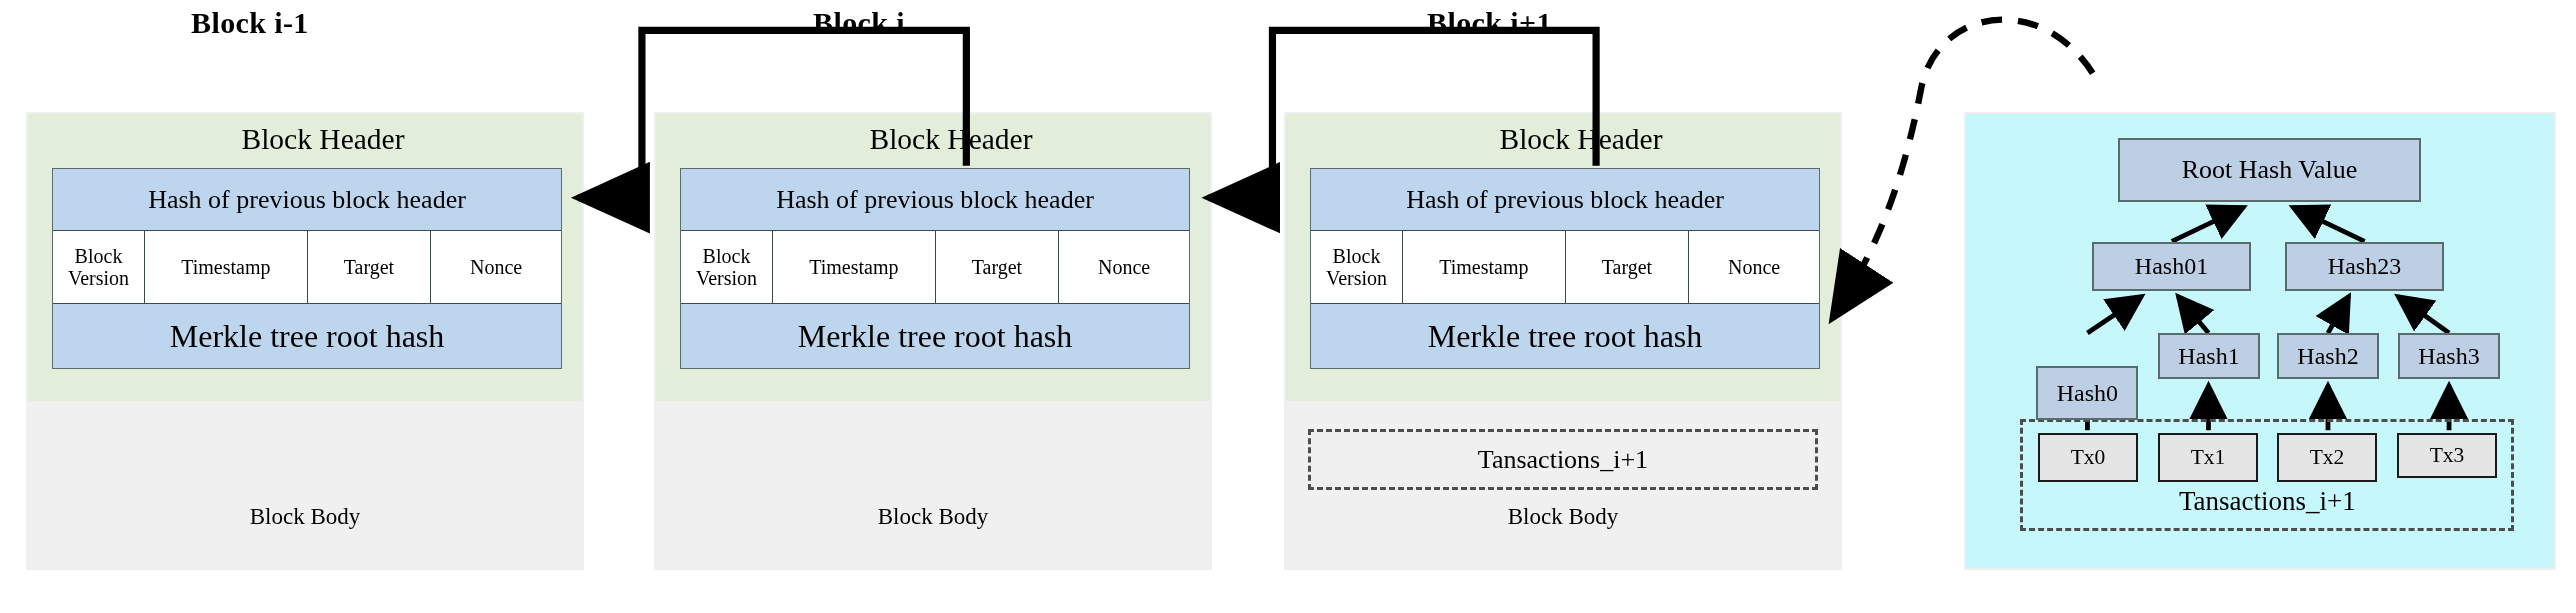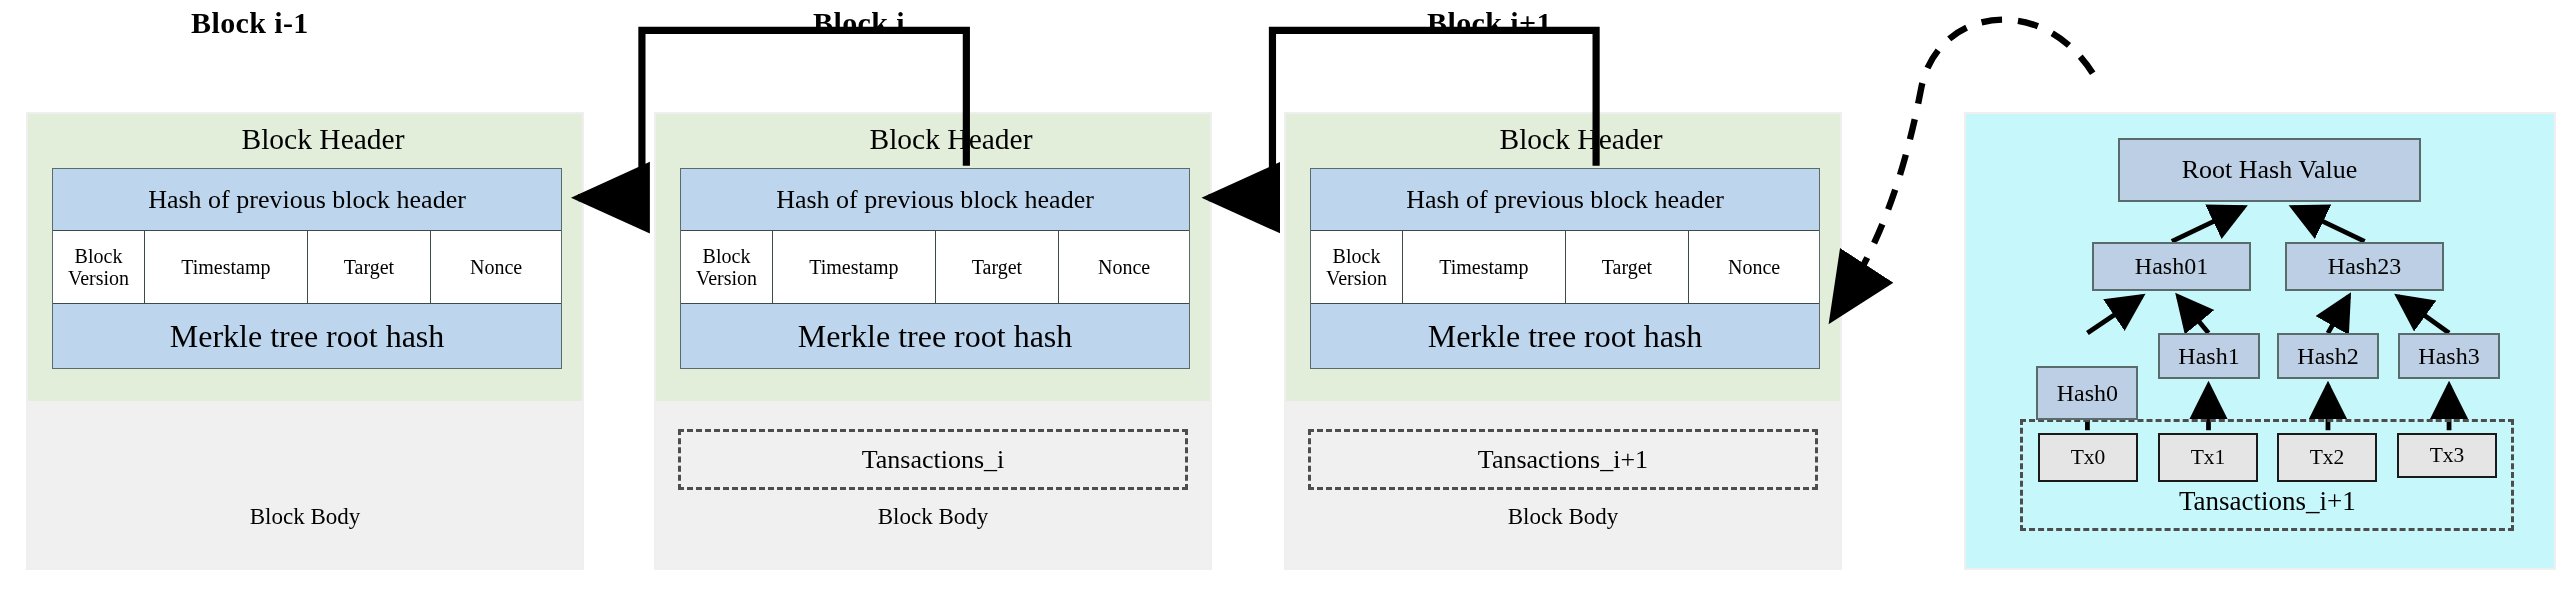--- a/index.html
+++ b/index.html
@@ -256,21 +256,20 @@
       <div class="row-fields">
         <div class="cell c-version">Block Version</div>
         <div class="cell c-timestamp">Timestamp</div>
         <div class="cell c-target">Target</div>
         <div class="cell c-nonce">Nonce</div>
       </div>
       <div class="row-merkle">Merkle tree root hash</div>
     </div>
   </div>
   <div class="body-zone"></div>
-  <div class="tx-dashed">Tansactions_i</div>
   <div class="body-label">Block Body</div>
 </div>
 
 <div class="block" style="left:1284px;">
   <div class="hdr-zone">
     <div class="hdr-label">Block Header</div>
     <div class="hdr-table">
       <div class="row-hash">Hash of previous block header</div>
       <div class="row-fields">
         <div class="cell c-version">Block Version</div>

